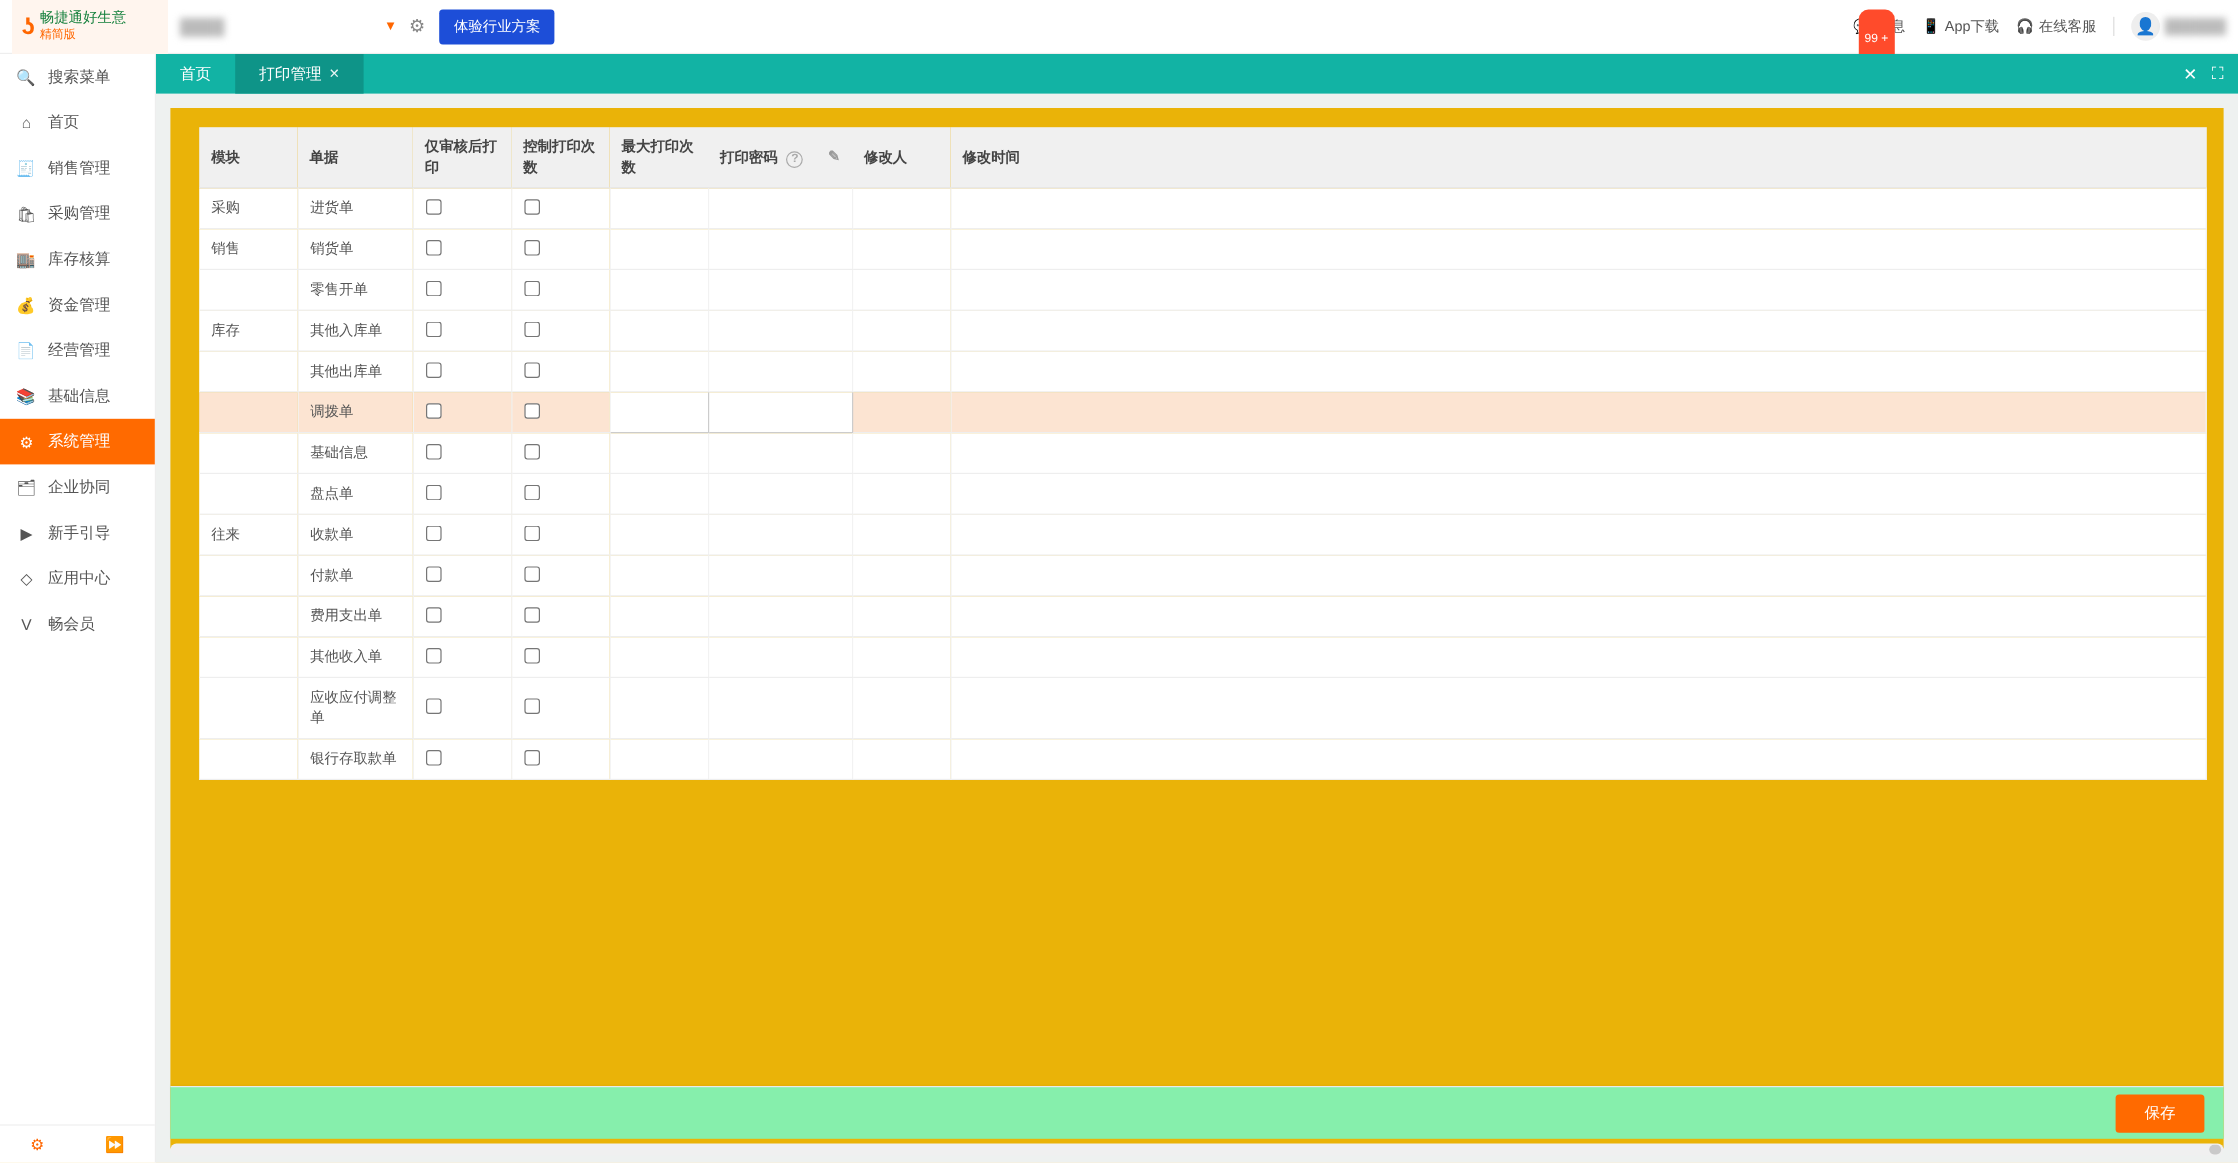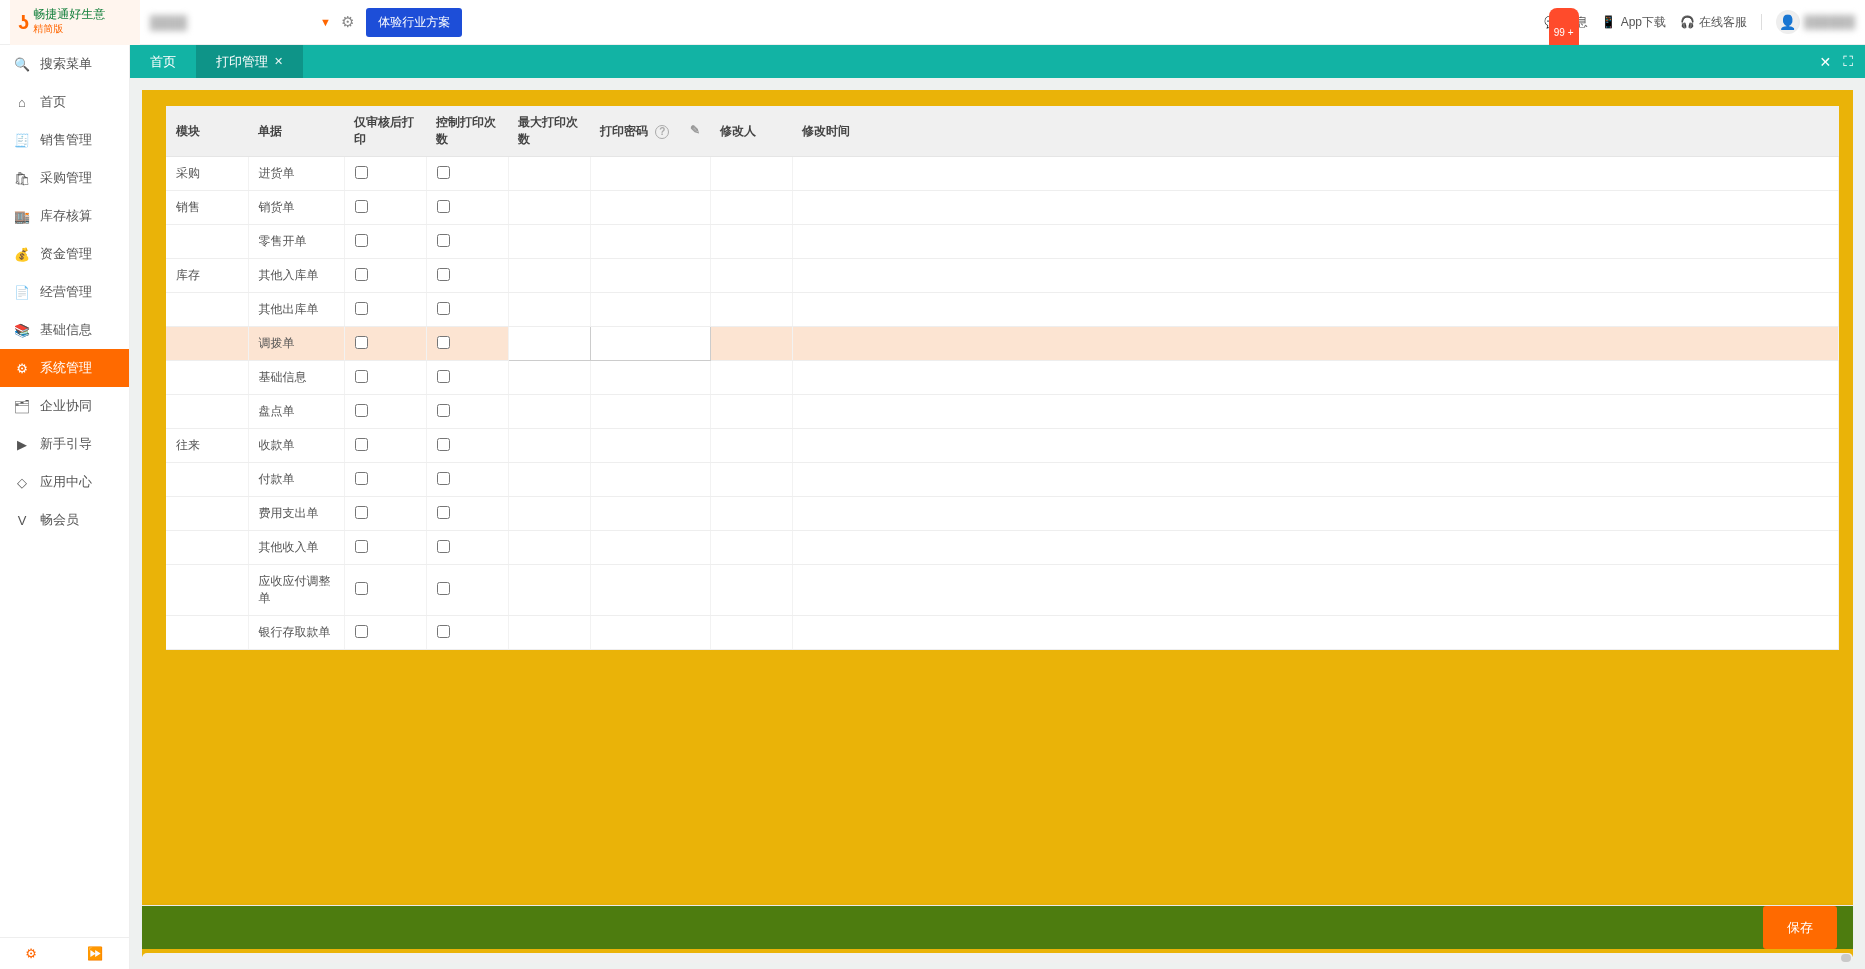--- a/index.html
+++ b/index.html
@@ -96,22 +96,22 @@
   .help-icon {
     display:inline-block; width:14px; height:14px; border:1px solid #aaa; border-radius:50%;
     font-size:10px; line-height:12px; text-align:center; color:#aaa; margin-left:4px;
   }
   .edit-icon { float:right; color:#999; font-size:12px; }
   input.cell-check { width:13px; height:13px; }
 
   
   .save-bar {
     position: absolute; left: 12px; right: 12px; bottom: 20px;
-    background: #4d7c0f; border-top: 1px solid #eaeaea; height: 44px;
-    display: flex; justify-content: flex-end; padding-right: 16px;
+    background: #86efac; border-top: 1px solid #eaeaea; height: 44px;
+    display: flex; align-items: center; justify-content: flex-end; padding-right: 16px;
     box-shadow: 0 -1px 2px rgba(0,0,0,0.03);
   }
   .save-btn {
     background: #ff6a00; color: #fff; border: none; border-radius: 3px;
     padding: 7px 24px; font-size: 13px; cursor: pointer;
   }
   
   .hscroll {
     position:absolute; left:12px; right:12px; bottom:6px; height:10px;
     background:#f0f0f0; border-radius:5px;

